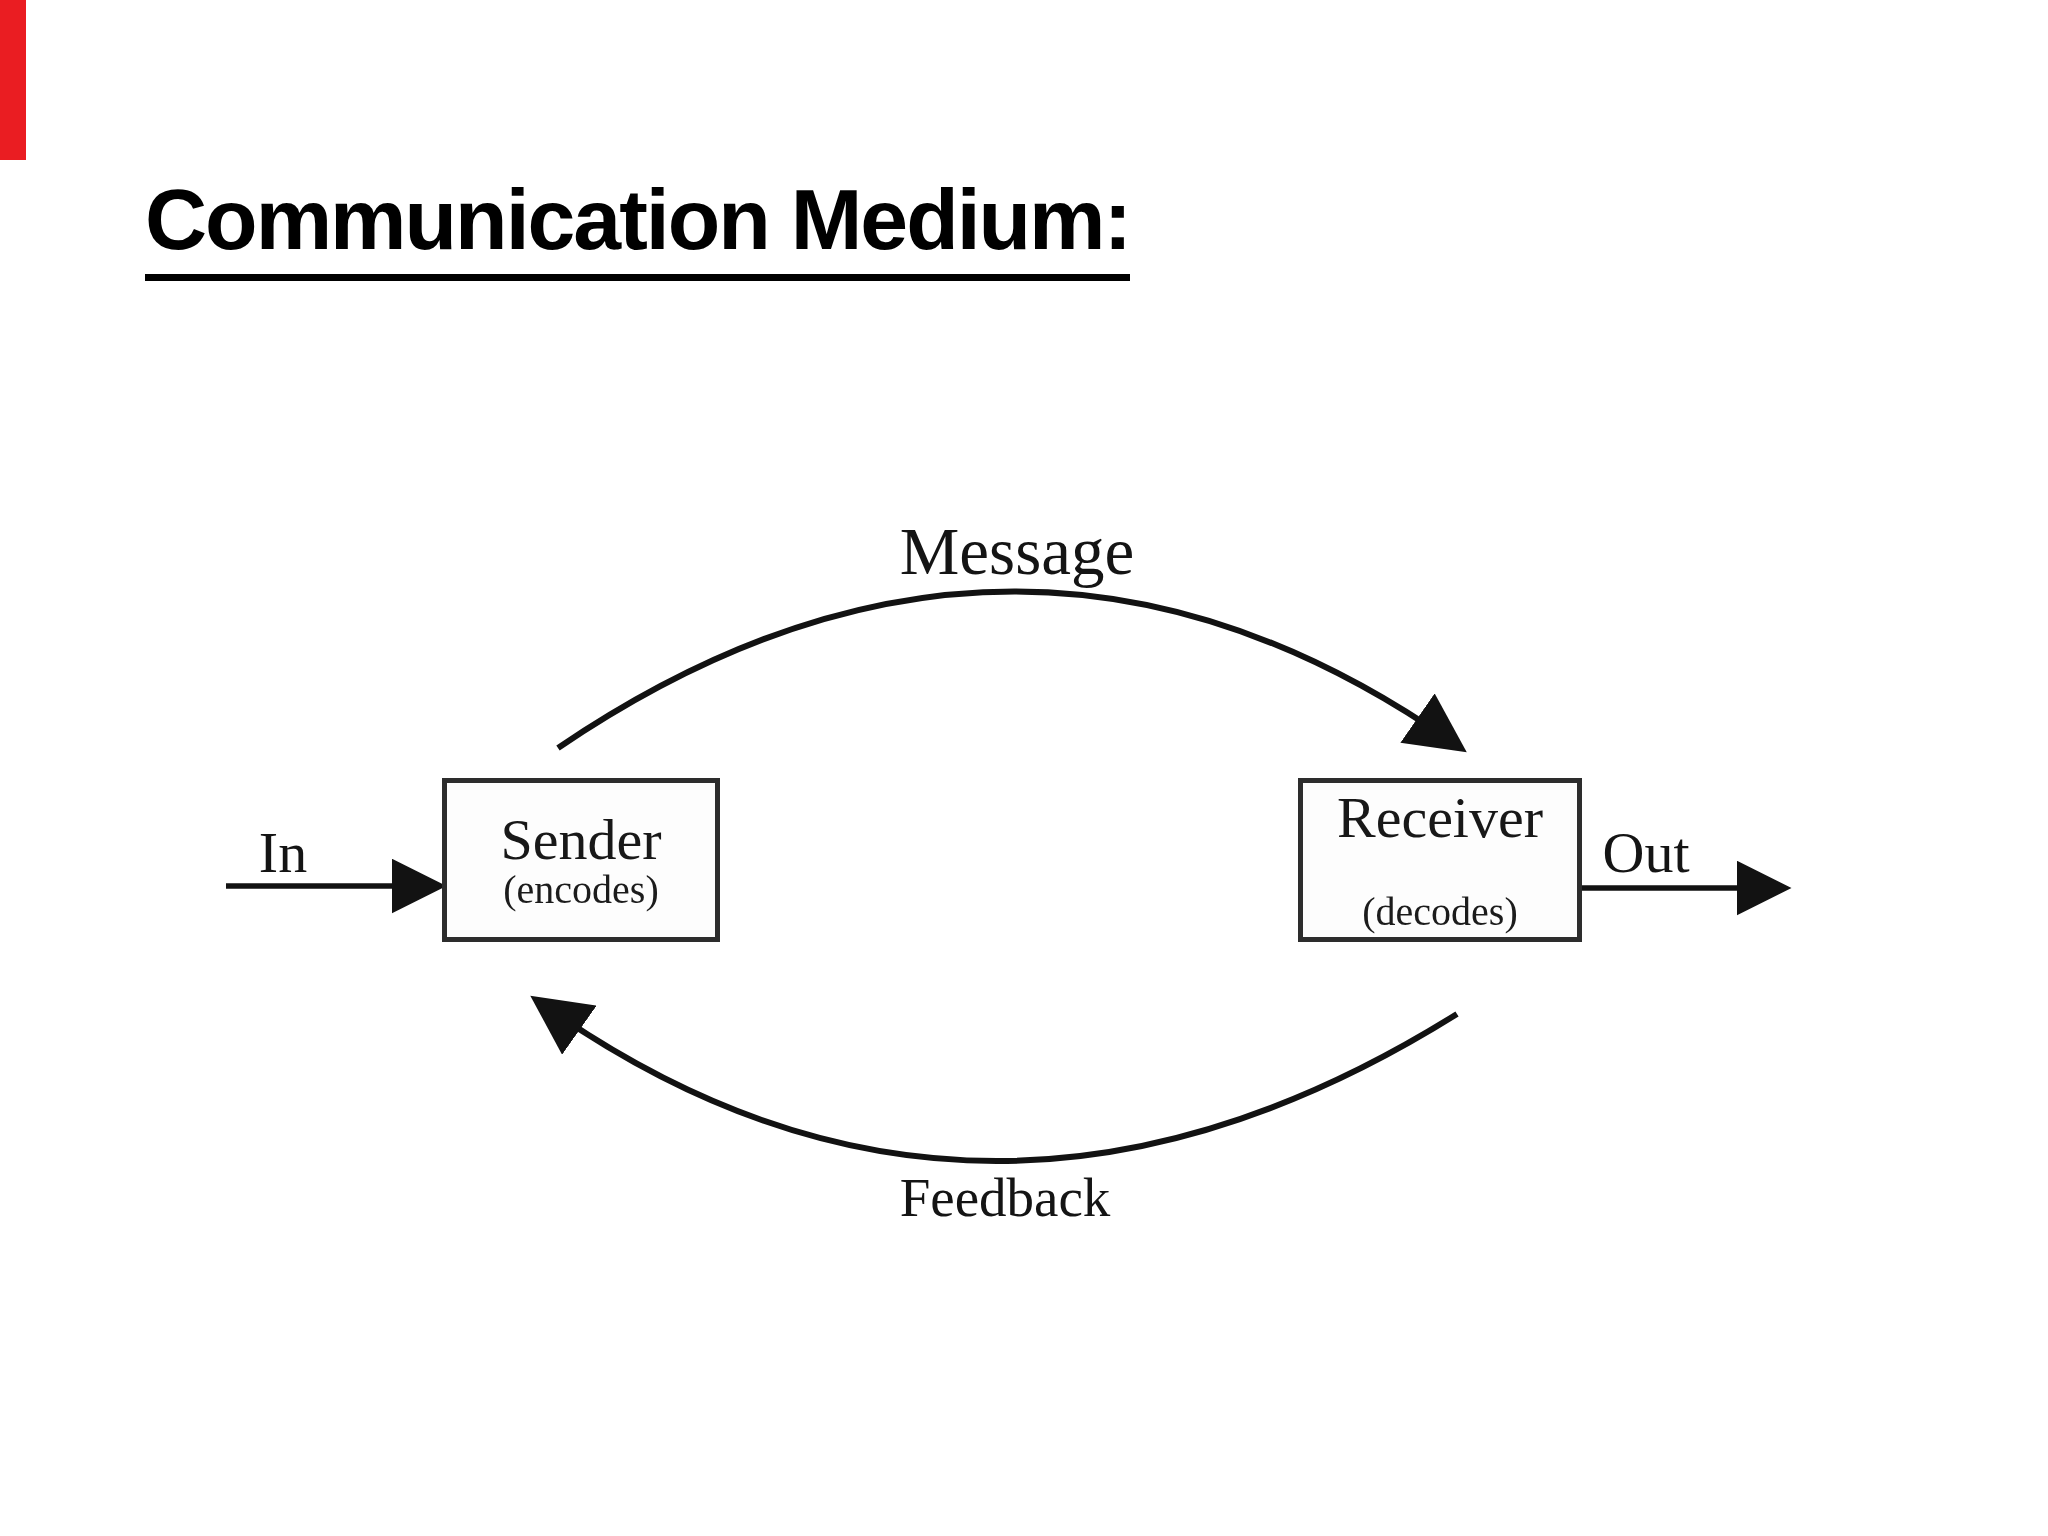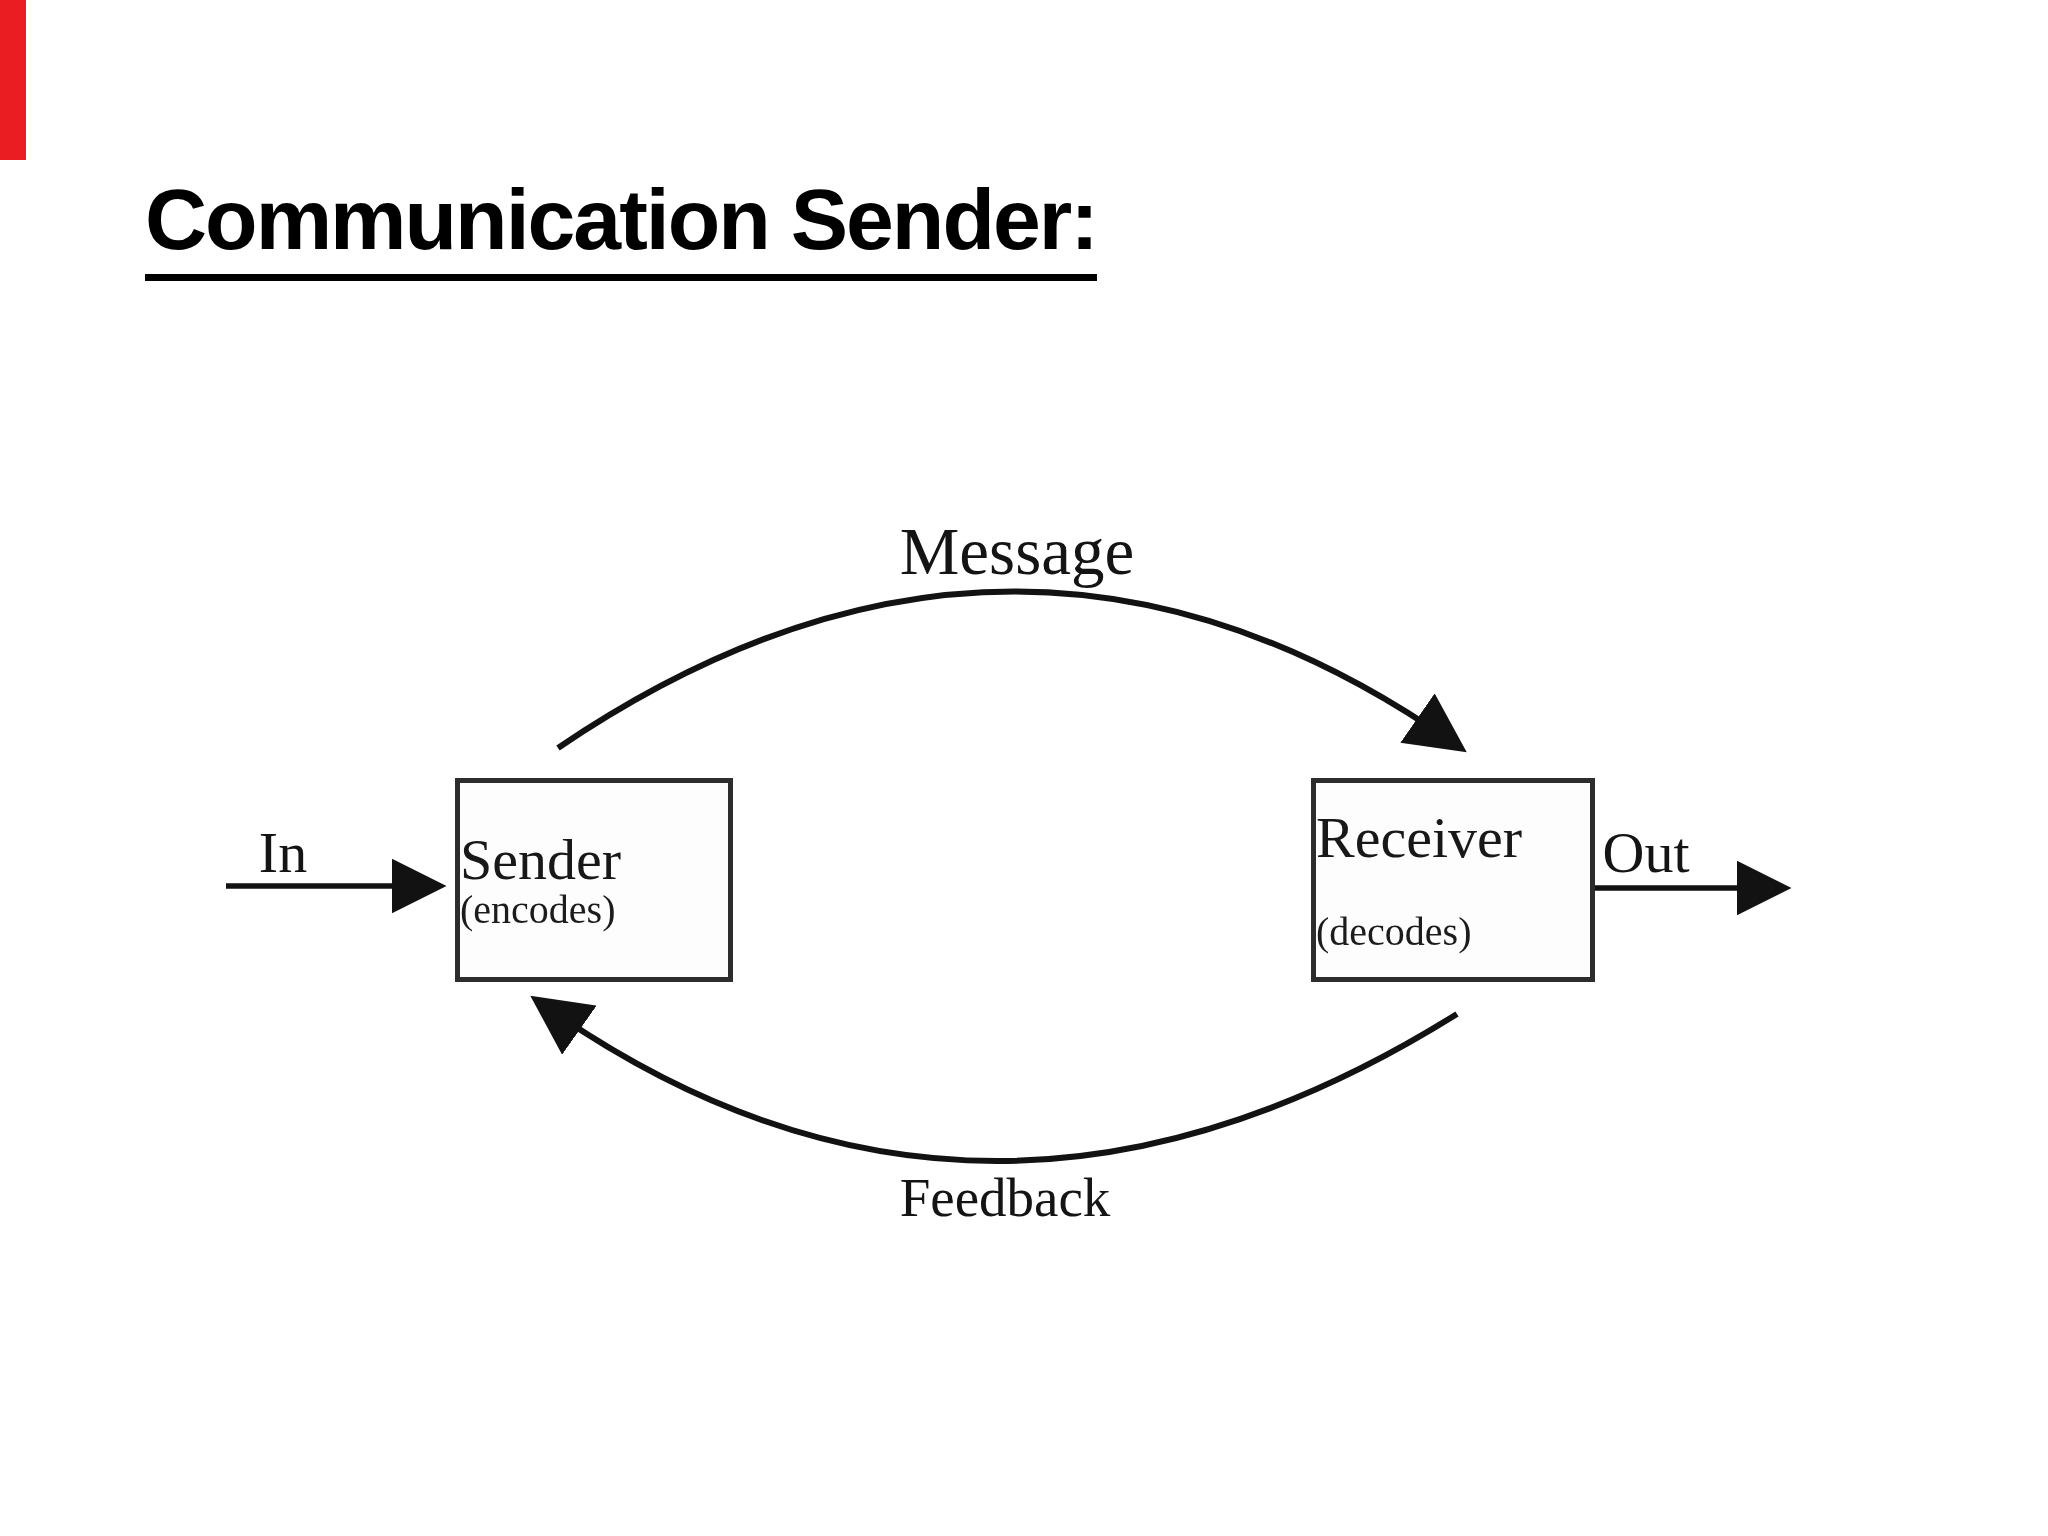--- a/index.html
+++ b/index.html
@@ -17,24 +17,24 @@
   }
   .slide-title{
     position:absolute;left:145px;top:176px;
     font-family:"Liberation Sans", sans-serif;
     font-size:86px;font-weight:600;letter-spacing:-2px;
     line-height:1;color:#000;
     padding-bottom:12px;border-bottom:7px solid #000;
     white-space:nowrap;
   }
   .node-box{
-    position:absolute;top:778px;height:204px;
+    position:absolute;top:778px;height:164px;
     border:5px solid #2d2d2d;background:#fdfdfd;
     box-sizing:border-box;
-    display:flex;flex-direction:column;justify-content:center;margin-left:13px;
+    display:flex;flex-direction:column;align-items:center;justify-content:center;
   }
   #sender-box{left:442px;width:278px;}
   #receiver-box{left:1298px;width:284px;gap:44px;}
   .node-label{font-size:58px;line-height:1.05;color:#181818;}
   .node-sublabel{font-size:40px;line-height:1.0;color:#1c1c1c;}
   .float-label{
     position:absolute;transform:translateX(-50%);
     white-space:nowrap;line-height:1;color:#141414;
   }
   #medium-label{left:1005px;top:846px;font-size:72px;}
@@ -44,21 +44,21 @@
   #out-label{left:1646px;top:824px;font-size:58px;text-align:center;}
   svg.wires{position:absolute;left:0;top:0;}
 </style>
 </head>
 <body>
 
 <div id="stage">
 
   <div class="accent-bar"></div>
 
-  <div class="slide-title">Communication Sender:</div>
+  <div class="slide-title">Communication Medium:</div>
 
   <svg class="wires" width="2048" height="1536" viewBox="0 0 2048 1536">
     <defs>
       <marker id="ah" viewBox="0 0 10 10" refX="7" refY="5" markerWidth="10" markerHeight="10" orient="auto">
         <path d="M0,0 L10,5 L0,10 z" fill="#121212"></path>
       </marker>
     </defs>
 
     <path d="M 226 886 L 430 886" stroke="#121212" stroke-width="5.5" fill="none" marker-end="url(#ah)"></path>
 

